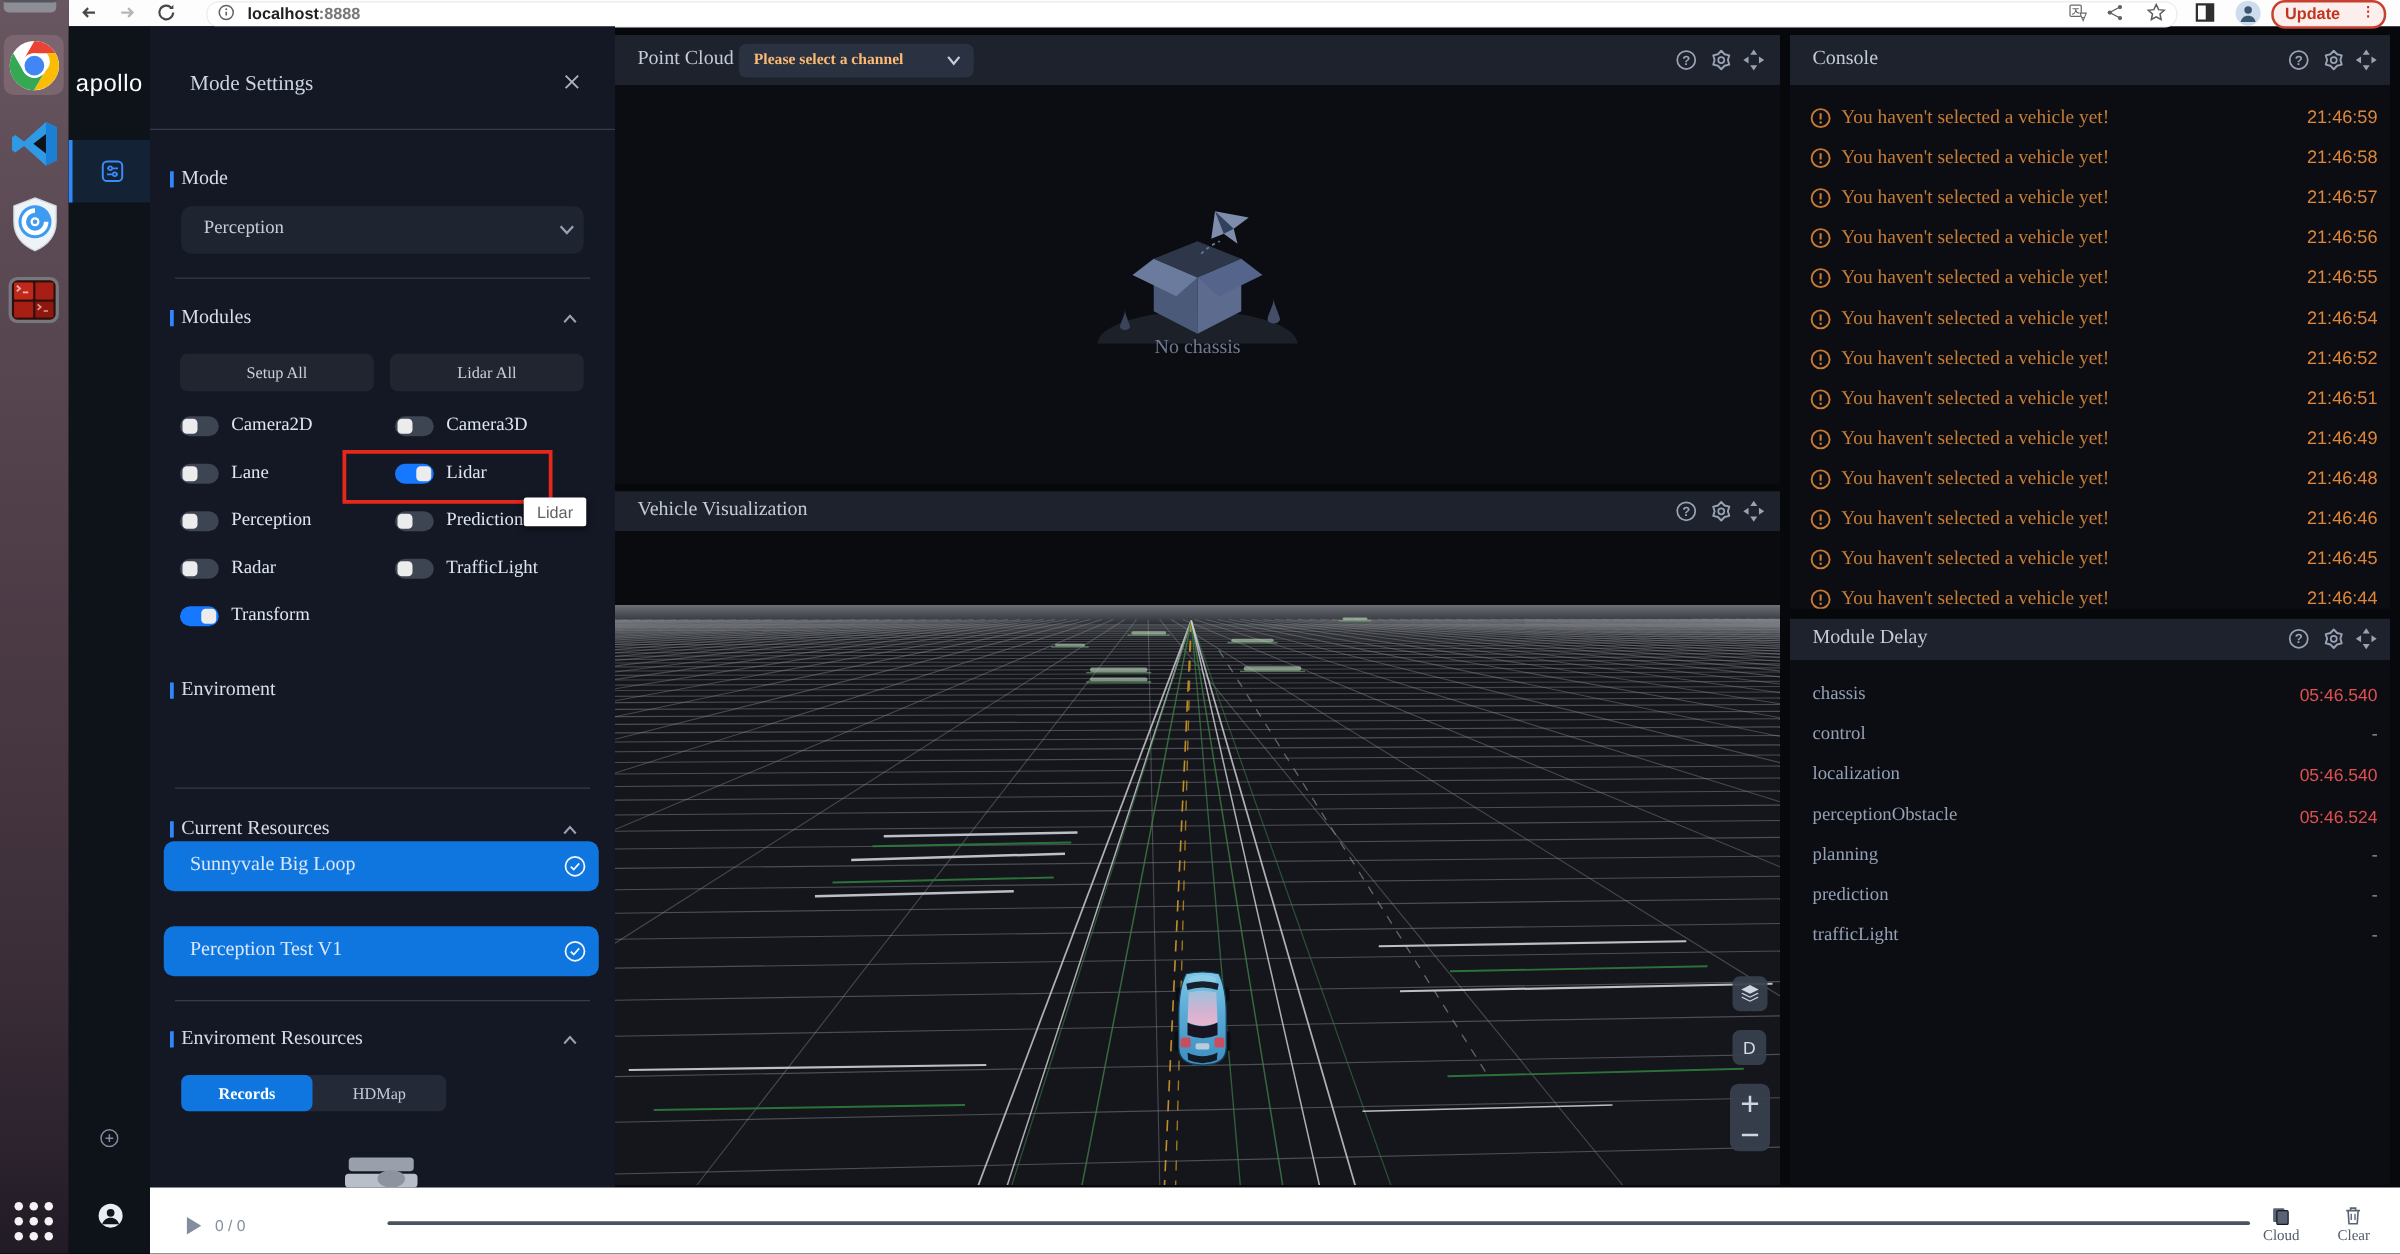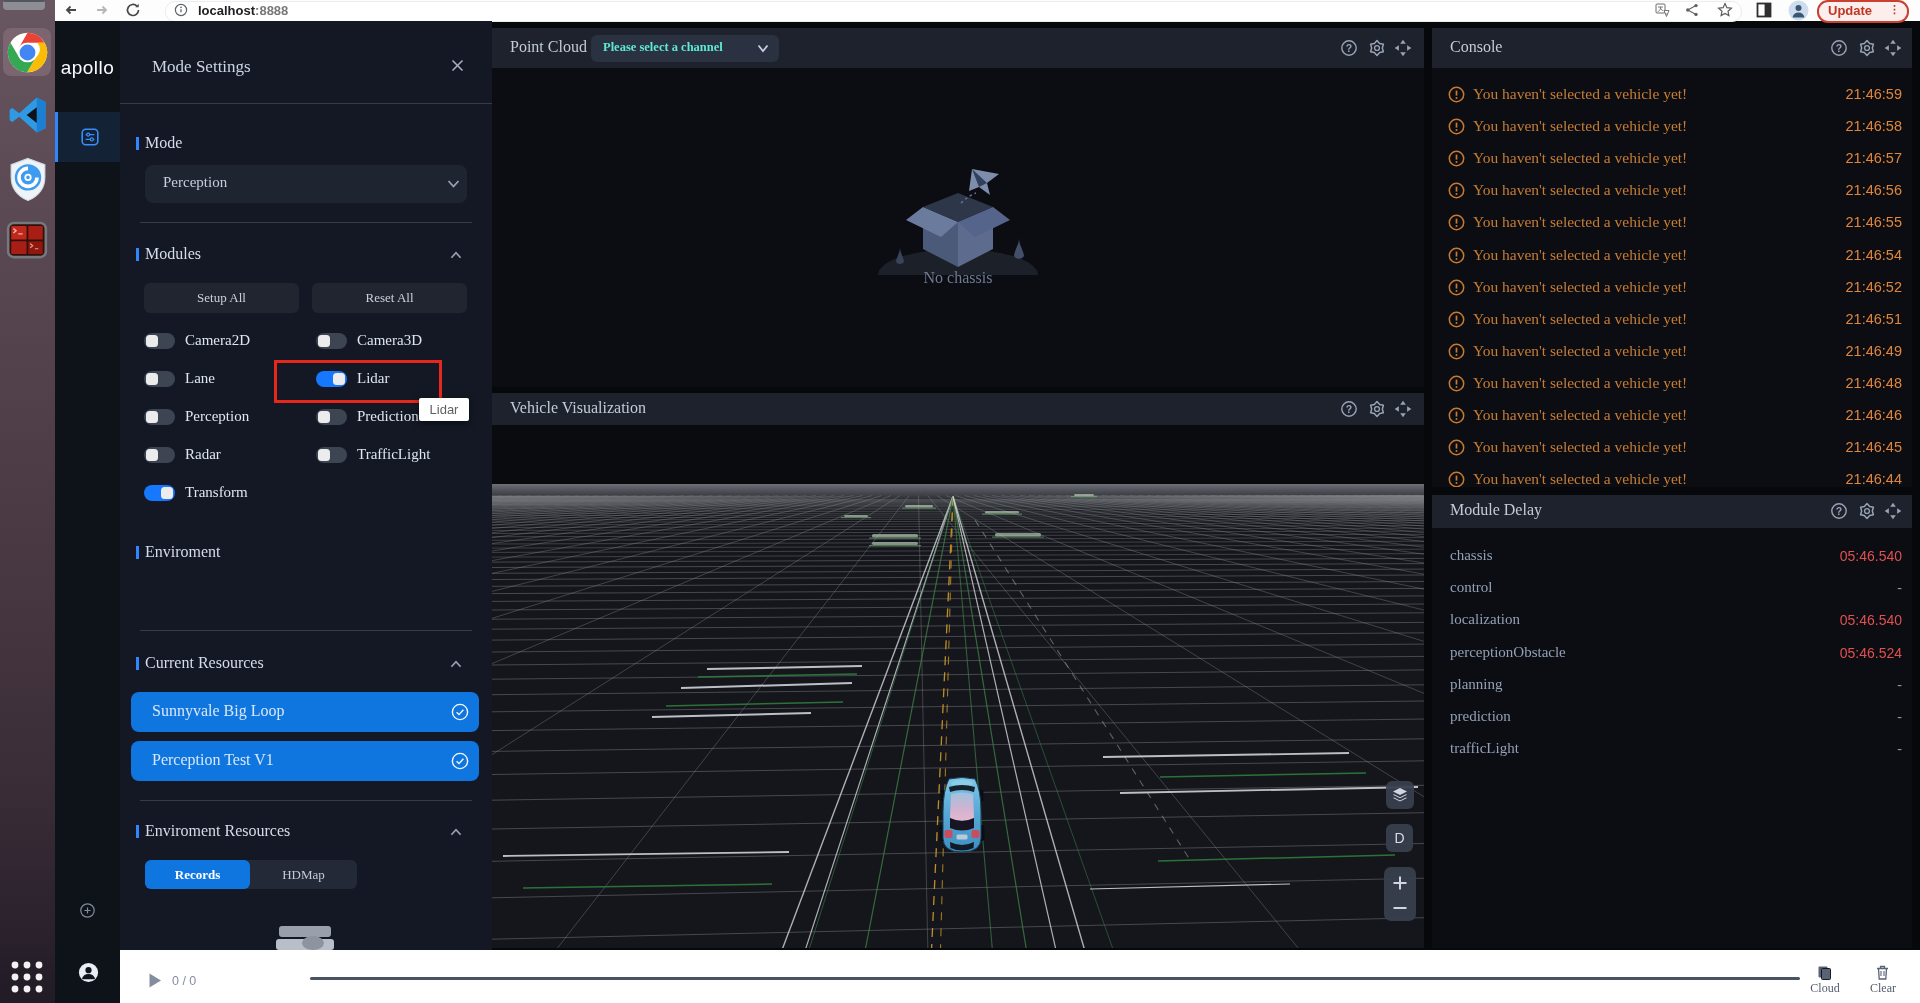--- a/index.html
+++ b/index.html
@@ -196,21 +196,21 @@
    <svg class="abs" style="left:302px;top:14px" width="13" height="10" viewBox="0 0 13 10">
           <path d="M1.5 2 6.5 7.5 11.5 2" stroke="#97a1b3" stroke-width="1.8" fill="none"></path>
         </svg>
       </div>
  <div class="divid" style="top:201px"></div>
  <div class="seclab" style="top:224px">Modules</div>
  <svg class="chev" style="left:330px;top:228px" width="13" height="10" viewBox="0 0 13 10">
         <path d="M1.5 8 6.5 2.5 11.5 8" stroke="#97a1b3" stroke-width="1.8" fill="none"></path>
       </svg>
  <div class="abtn" style="left:24px;top:262px">Setup All</div>
- <div class="abtn" style="left:192px;top:262px">Reset All</div>
+ <div class="abtn" style="left:192px;top:262px">Lidar All</div>
  <div class="tgl" style="left:24px;top:312px">
         <div class="kb"></div>
       </div>
       <div class="tlab" style="left:65px;top:311px">Camera2D</div>
  <div class="tgl" style="left:196px;top:312px">
         <div class="kb"></div>
       </div>
       <div class="tlab" style="left:237px;top:311px">Camera3D</div>
  <div class="tgl" style="left:24px;top:350px">
         <div class="kb"></div>
@@ -240,21 +240,21 @@
         <div class="kb"></div>
       </div>
       <div class="tlab" style="left:65px;top:463px">Transform</div>
  <div id="redbox"></div>
  <div class="seclab" style="top:522px">Enviroment</div>
  <div class="divid" style="top:609px"></div>
  <div class="seclab" style="top:633px">Current Resources</div>
  <svg class="chev" style="left:330px;top:637px" width="13" height="10" viewBox="0 0 13 10">
         <path d="M1.5 8 6.5 2.5 11.5 8" stroke="#97a1b3" stroke-width="1.8" fill="none"></path>
       </svg>
- <div class="bluitem" style="top:671px">
+ <div class="bluitem" style="top:652px">
         <div class="bt">Sunnyvale Big Loop</div>
   <svg class="abs" style="left:320px;top:11px" width="18" height="18" viewBox="0 0 18 18">
           <circle cx="9" cy="9" r="7.6" stroke="#f2f6fd" stroke-width="1.4" fill="none"></circle>
           <path d="M5.6 9.3 8 11.6 12.4 6.7" stroke="#f2f6fd" stroke-width="1.4" fill="none"></path>
         </svg>
       </div>
  <div class="bluitem" style="top:719.5px">
         <div class="bt">Perception Test V1</div>
   <svg class="abs" style="left:320px;top:11px" width="18" height="18" viewBox="0 0 18 18">
           <circle cx="9" cy="9" r="7.6" stroke="#f2f6fd" stroke-width="1.4" fill="none"></circle>
@@ -272,21 +272,21 @@
       </div>
  <div class="abs" style="left:159px;top:905px;width:52px;height:11px;border-radius:3px;background:#99a0ab;"></div>
  <div class="abs" style="left:156px;top:918px;width:58px;height:11px;border-radius:3px;background:#b9bfc8;"></div>
  <div class="abs" style="left:182px;top:915px;width:22px;height:14px;border-radius:50%;background:#8d949f;"></div>
  <div id="ltip">Lidar</div>
 </div>
 
 <div class="phead" style="left:492px;top:28px;width:932px;height:40px;">
   <div class="pt">Point Cloud</div>
   <div class="abs" style="left:99px;top:7px;width:188px;height:27px;background:#2a3140;border-radius:6px;">
-    <div style="position:absolute;left:12px;top:5px;font-size:12.5px;font-weight:700;color:#5eead4;">Please select a channel</div>
+    <div style="position:absolute;left:12px;top:5px;font-size:12.5px;font-weight:700;color:#fdba74;">Please select a channel</div>
     <svg class="abs" style="left:166px;top:9px" width="12" height="9" viewBox="0 0 12 9">
           <path d="M1.5 1.5 6 7 10.5 1.5" stroke="#c6cedd" stroke-width="1.8" fill="none"></path>
         </svg>
   </div>
   <svg class="abs" style="left:848px;top:10px" width="80" height="20" viewBox="0 0 80 20">
         <circle cx="9" cy="10" r="7.2" stroke="#99a3b5" stroke-width="1.4" fill="none"></circle>
         <text x="9" y="13.8" font-family="Liberation Sans,sans-serif" font-size="10.5" font-weight="bold" fill="#99a3b5" text-anchor="middle">?</text>
         <g transform="translate(37,10)">
           <path d="M0.00,-7.40 L2.65,-4.59 L6.41,-3.70 L5.30,0.00 L6.41,3.70 L2.65,4.59 L0.00,7.40 L-2.65,4.59 L-6.41,3.70 L-5.30,0.00 L-6.41,-3.70 L-2.65,-4.59 L-0.00,-7.40 Z" stroke="#99a3b5" stroke-width="1.5" fill="none" stroke-linejoin="round"></path>
           <circle cx="0" cy="0" r="2.4" stroke="#99a3b5" stroke-width="1.4" fill="none"></circle>

